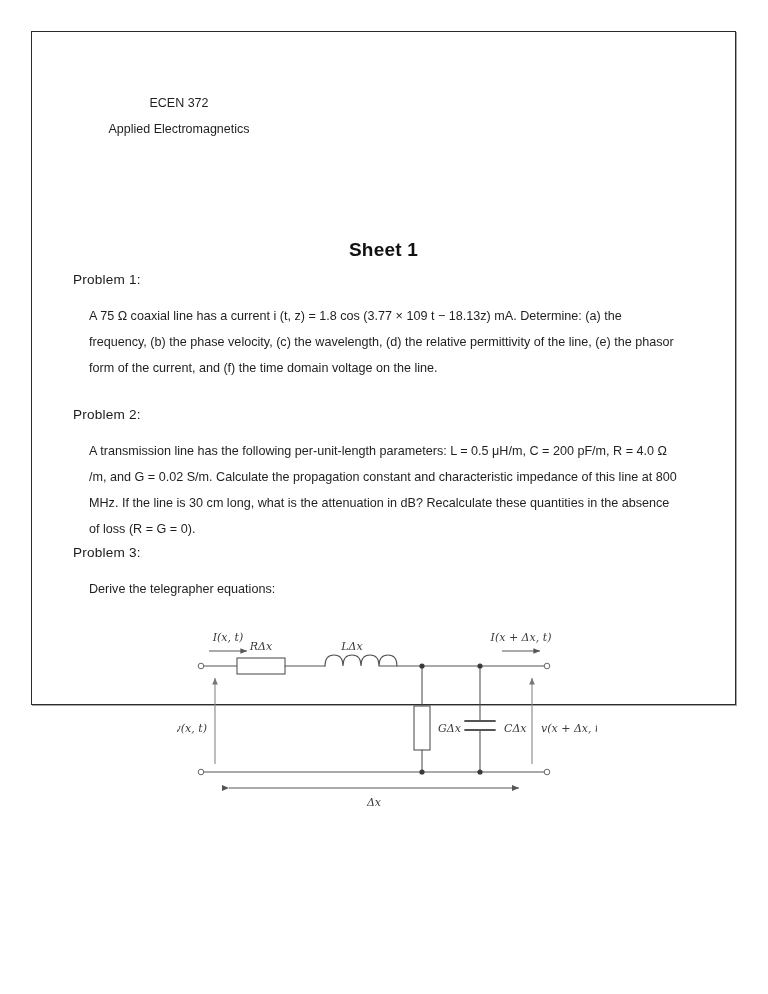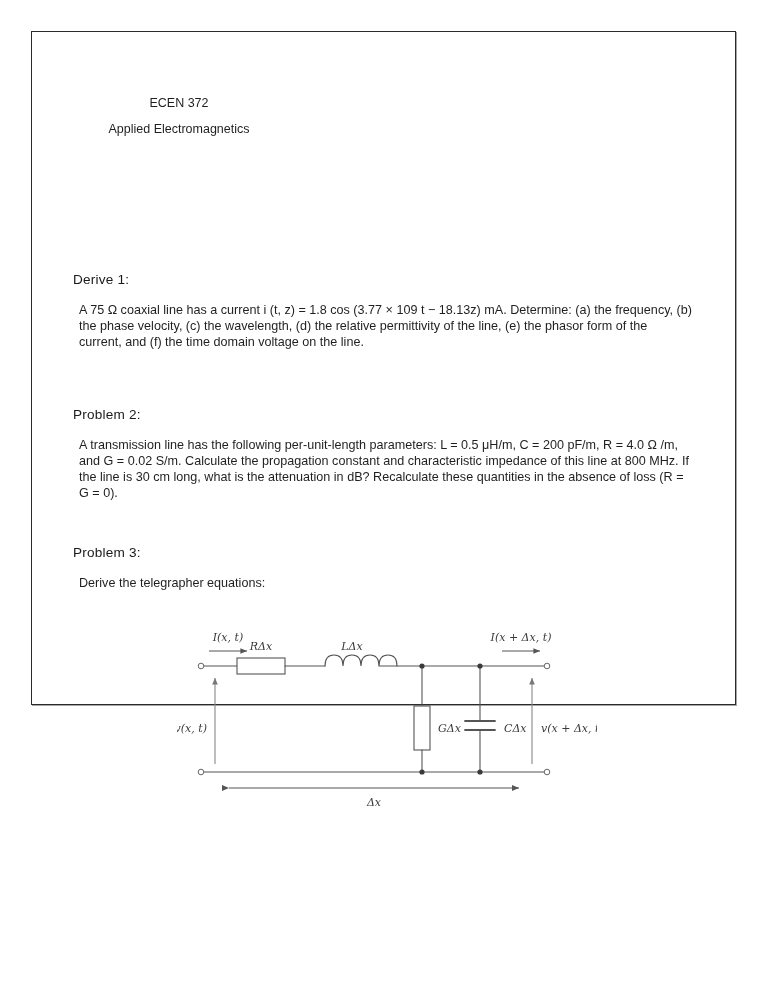--- a/index.html
+++ b/index.html
@@ -84,23 +84,23 @@
   
   .problem-block { position: absolute; left: 41px; width: 625px; }
   .problem-heading {
     font-size: 13.6px;
     color: #1a1a1a;
     margin: 0 0 15px 0;
     letter-spacing: 0.2px;
   }
   .problem-body {
     font-size: 12.6px;
-    line-height: 16px;
+    line-height: 26px;
     color: #1f1f1f;
-    margin: 6px;
+    margin: 16px;
     text-align: left;
   }
   #problem-1 { top: 240px; }
   #problem-2 { top: 375px; }
   #problem-3 { top: 513px; }
 
   
   #circuit-figure {
     position: absolute;
     left: 145px;
@@ -125,23 +125,24 @@
 
     <div class="header-col-left">
       <div>ECEN 372</div>
       <div>Applied Electromagnetics</div>
     </div>
 
 
 
   </div>
 
+  <div id="sheet-title">Sheet 1</div>
 
   <div class="problem-block" id="problem-1">
-    <div class="problem-heading">Derive 1:</div>
+    <div class="problem-heading">Problem 1:</div>
     <p class="problem-body">A 75 Ω coaxial line has a current i (t, z) = 1.8 cos (3.77 × 109 t − 18.13z) mA. Determine: (a) the frequency, (b) the phase velocity, (c) the wavelength, (d) the relative permittivity of the line, (e) the phasor form of the current, and (f) the time domain voltage on the line.</p>
   </div>
 
   <div class="problem-block" id="problem-2">
     <div class="problem-heading">Problem 2:</div>
     <p class="problem-body">A transmission line has the following per-unit-length parameters: L = 0.5 μH/m, C = 200 pF/m, R = 4.0 Ω /m, and G = 0.02 S/m. Calculate the propagation constant and characteristic impedance of this line at 800 MHz. If the line is 30 cm long, what is the attenuation in dB? Recalculate these quantities in the absence of loss (R = G = 0).</p>
   </div>
 
   <div class="problem-block" id="problem-3">
     <div class="problem-heading">Problem 3:</div>

